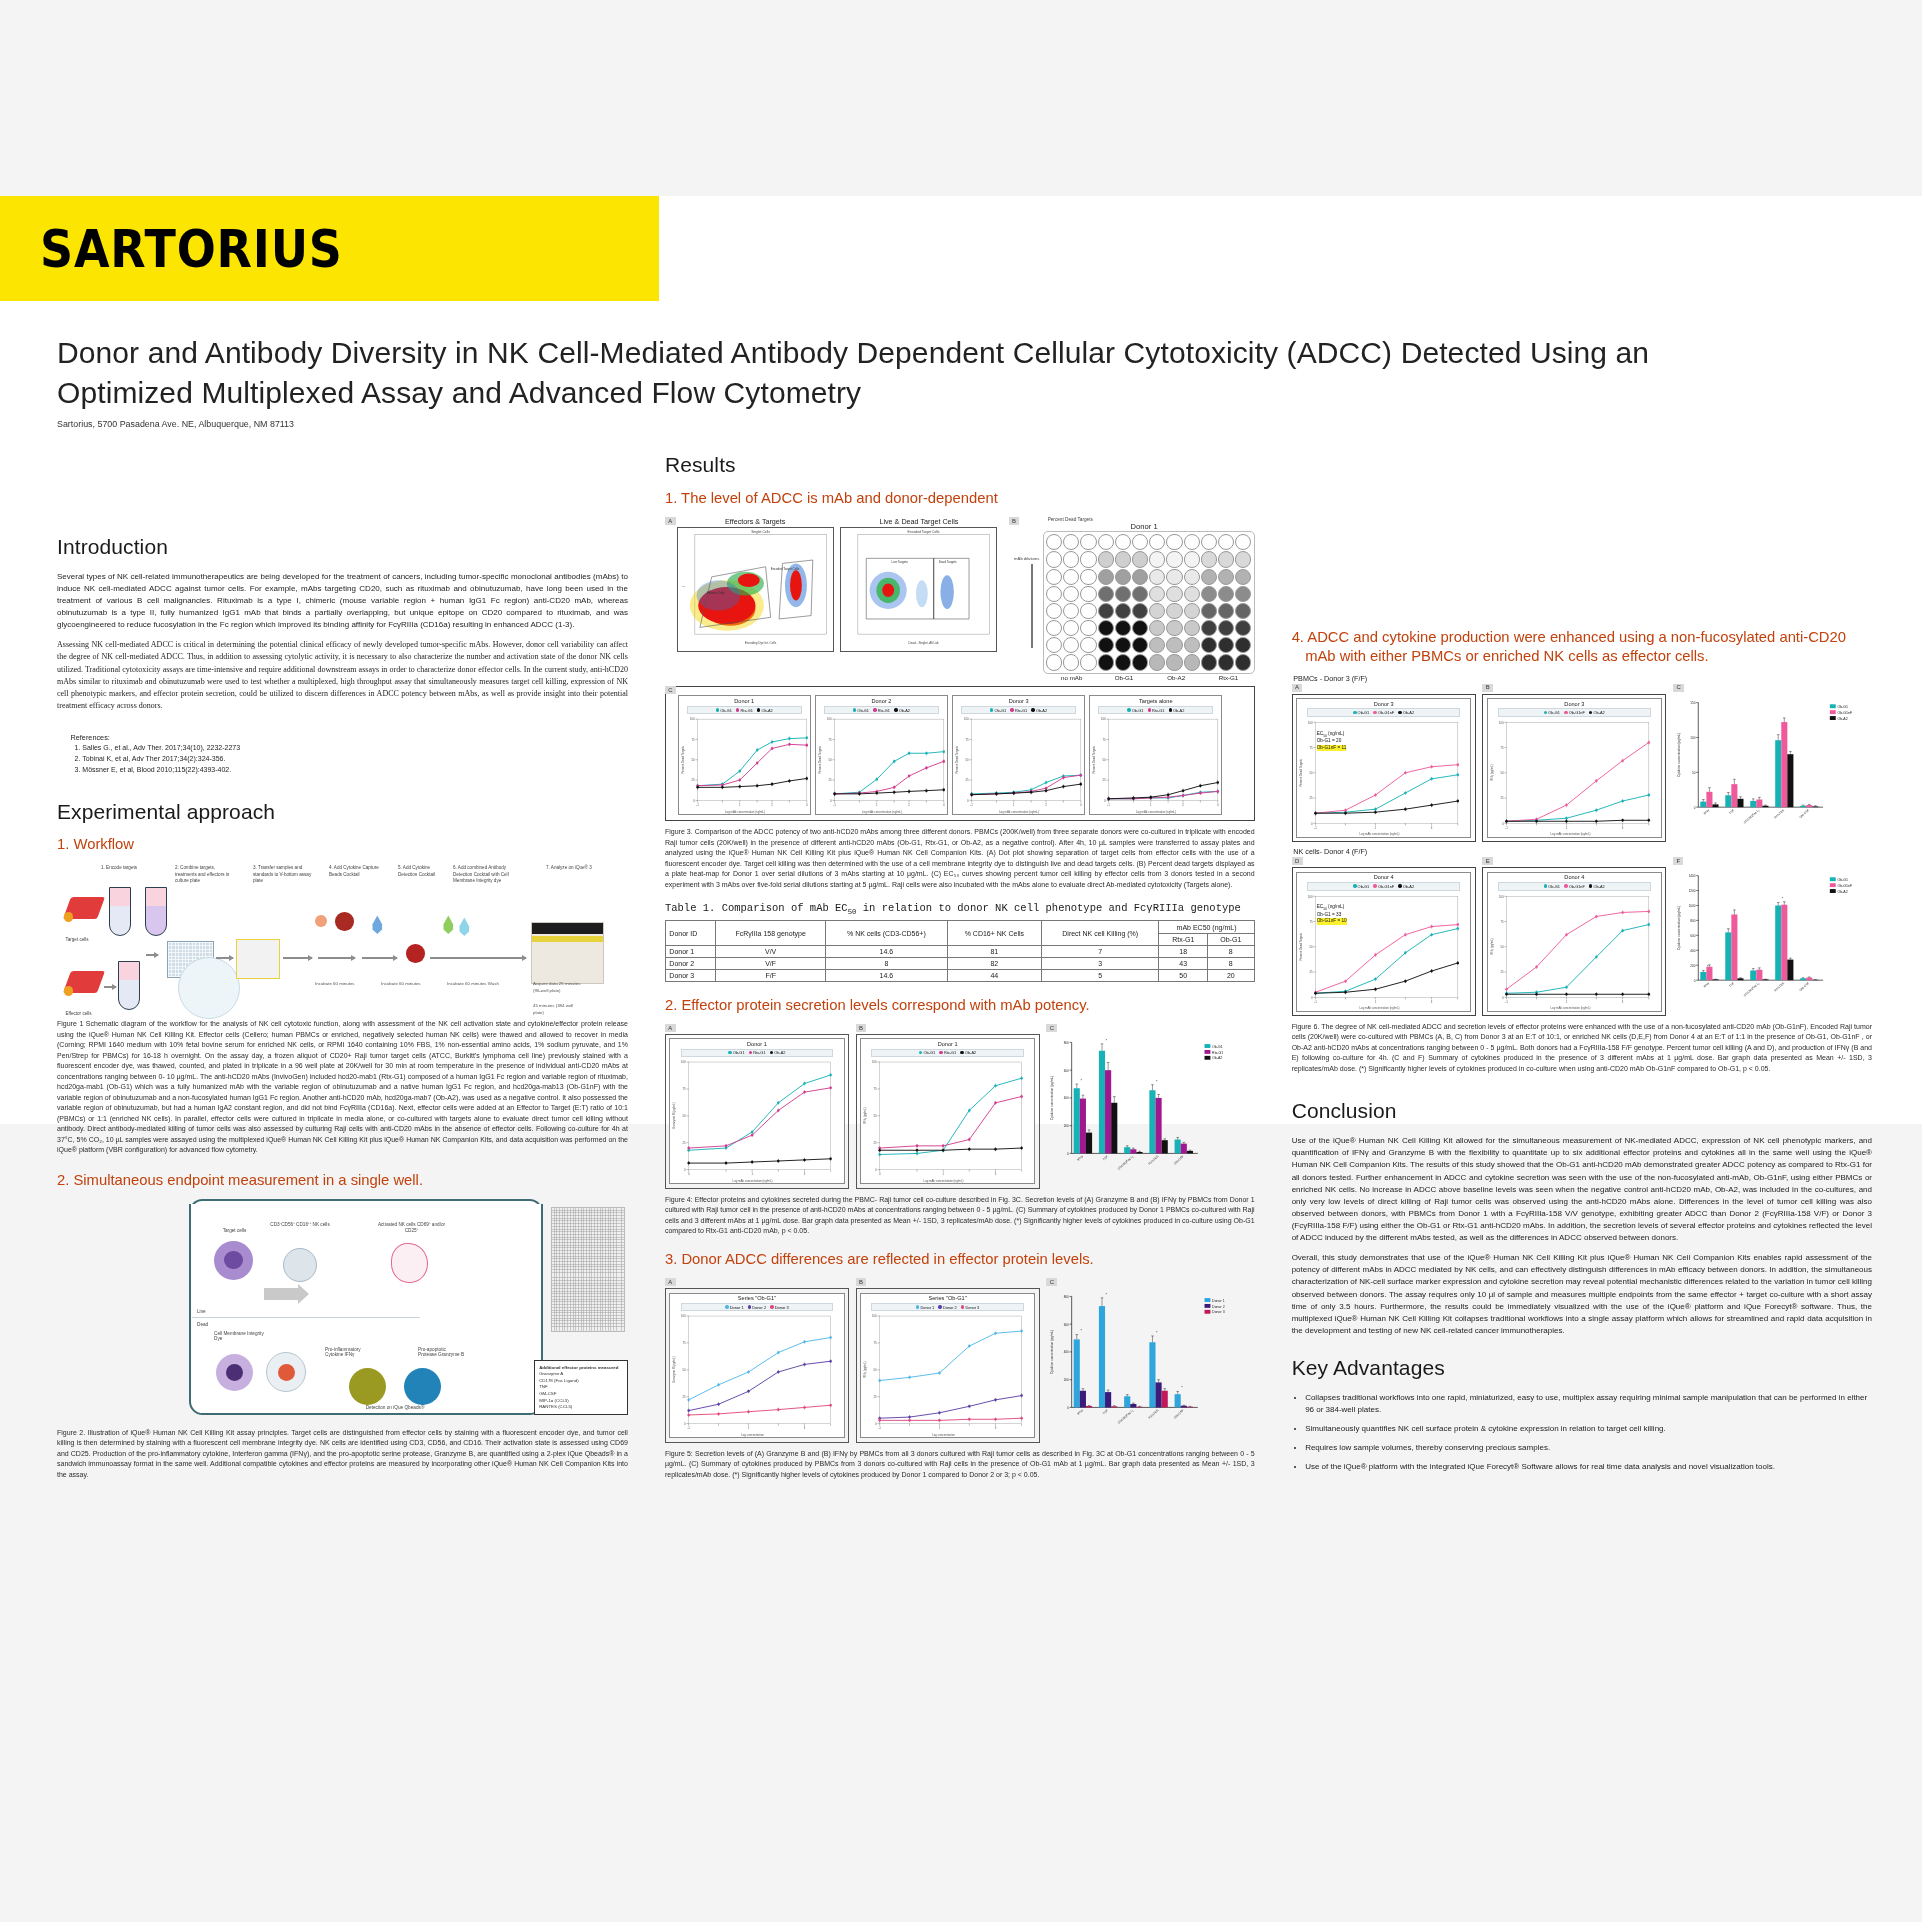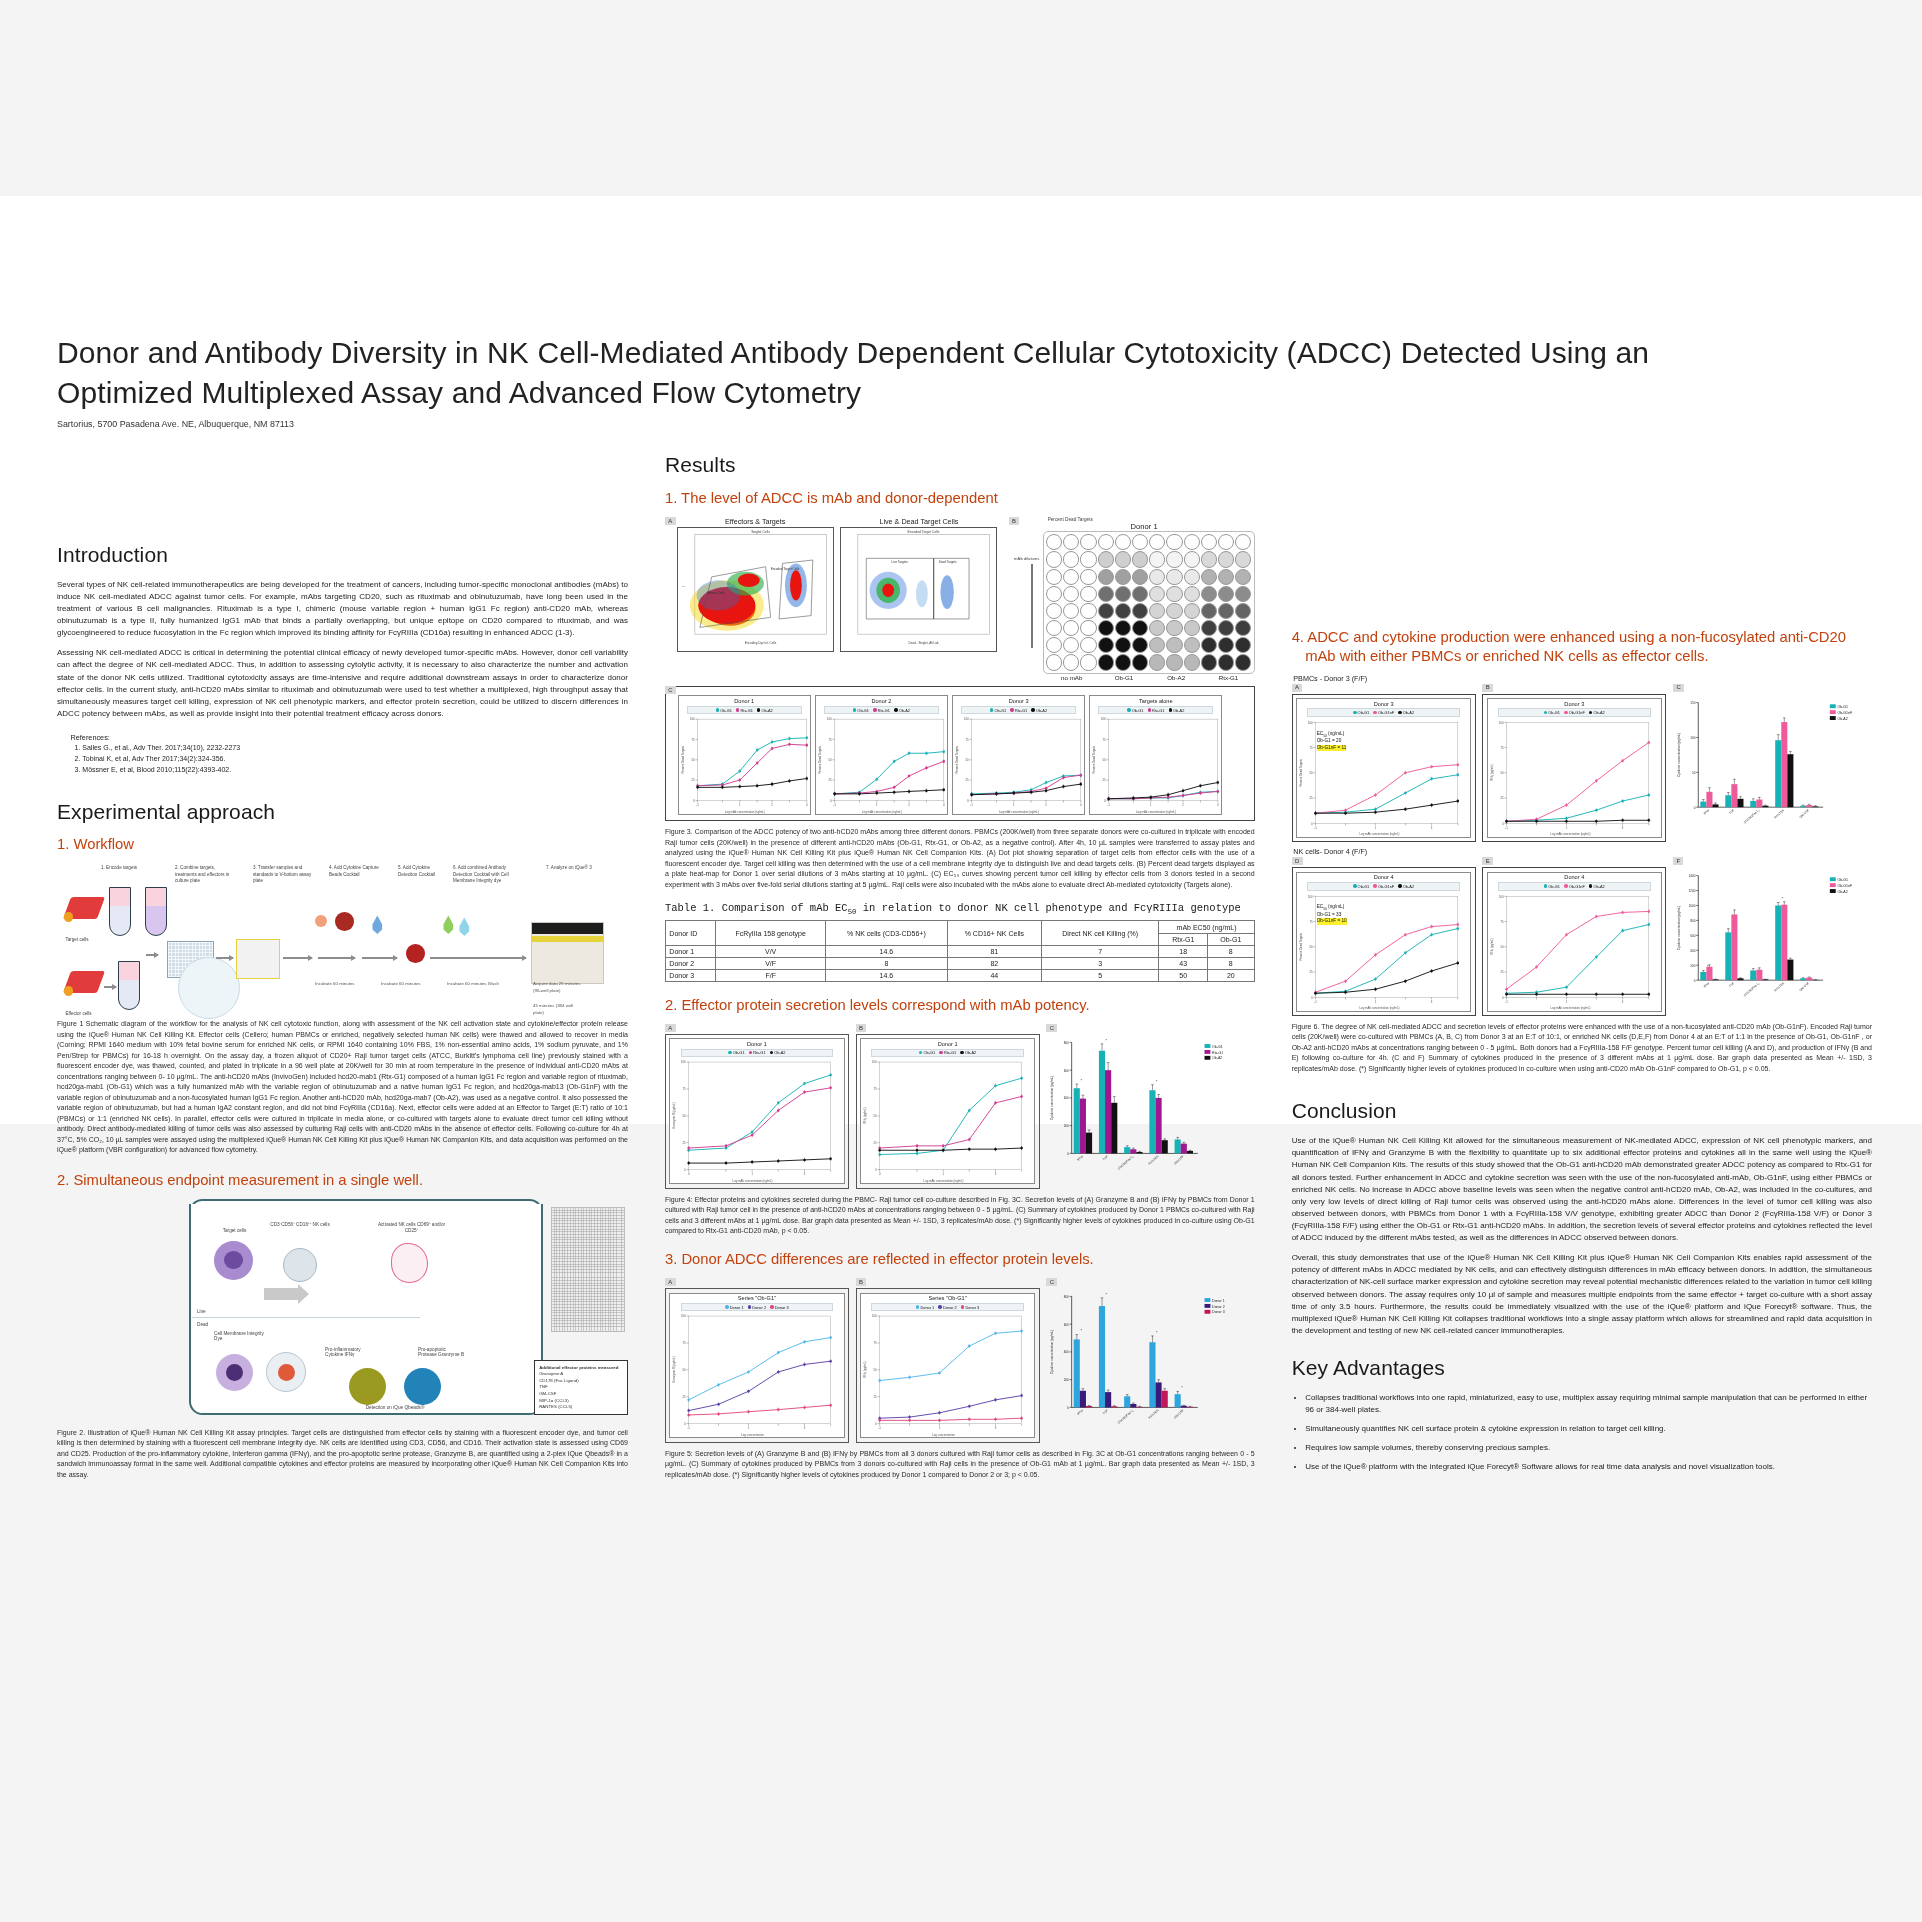--- a/index.html
+++ b/index.html
@@ -60,21 +60,21 @@
   h2.sec.spaced { margin-top:23.6px; }
   h3.sub {
     font-size:14.8px; font-weight:400; color:#c2410c;
     margin:0 0 8.4px 0; line-height:1.33;
   }
   h3.sub.tall { margin-bottom:6.7px; }
   p.body {
     font-size:8px; line-height:1.52; margin:0 0 7.6px 0;
     text-align:justify; color:#232323;
   }
-  p.body.tight { margin-bottom:12px; }
+  p.body.tight { margin-bottom:20px;font-family:Liberation Serif, serif; }
   .refs { margin:3.4px 0 0 13.5px; font-size:7px; line-height:1.55; color:#232323; }
   .refs .rh { font-size:7.3px; }
   .refs ol { margin:0; padding-left:11.8px; }
   .refs li { margin:0; }
   p.cap {
     font-size:7px; line-height:1.5; margin:5.9px 0 0 0;
     text-align:justify; color:#2b2b2b;
   }
   ul.adv { margin:6.7px 0 0 0; padding-left:13.5px; }
   ul.adv li {
@@ -215,20 +215,23 @@
   table.t1 td.left, table.t1 th.left { text-align:left; }
   sub { font-size:.7em; }
   .grouphdr { text-align:center; }
 </style>
 </head>
 <body>
 
 <div class="poster">
 
   <div class="brandbar">
+    <div class="yellow">
+      <div class="logo-text">SARTORIUS</div>
+    </div>
   </div>
 
   <div class="titleblock">
     <div class="poster-title">Donor and Antibody Diversity in NK Cell-Mediated Antibody Dependent Cellular Cytotoxicity (ADCC) Detected Using an Optimized Multiplexed Assay and Advanced Flow Cytometry</div>
     <div class="affil">Sartorius, 5700 Pasadena Ave. NE, Albuquerque, NM 87113</div>
   </div>
 
   <div class="columns">
 
     <div class="col c1">

